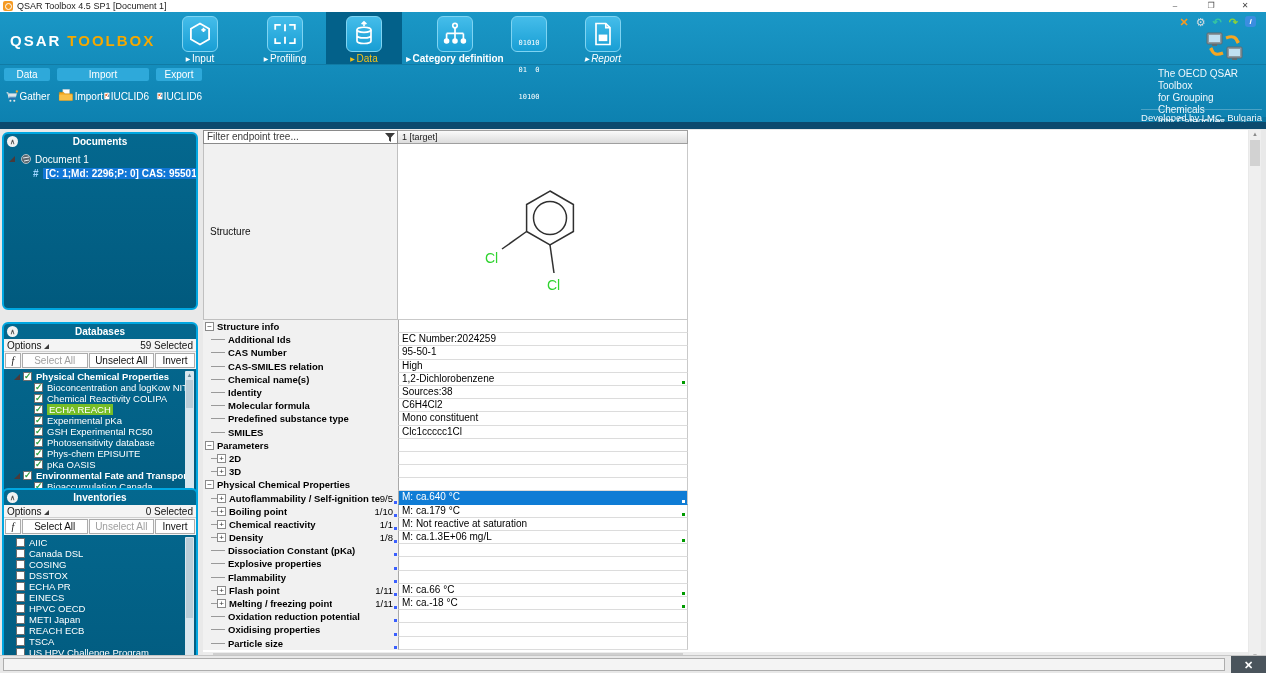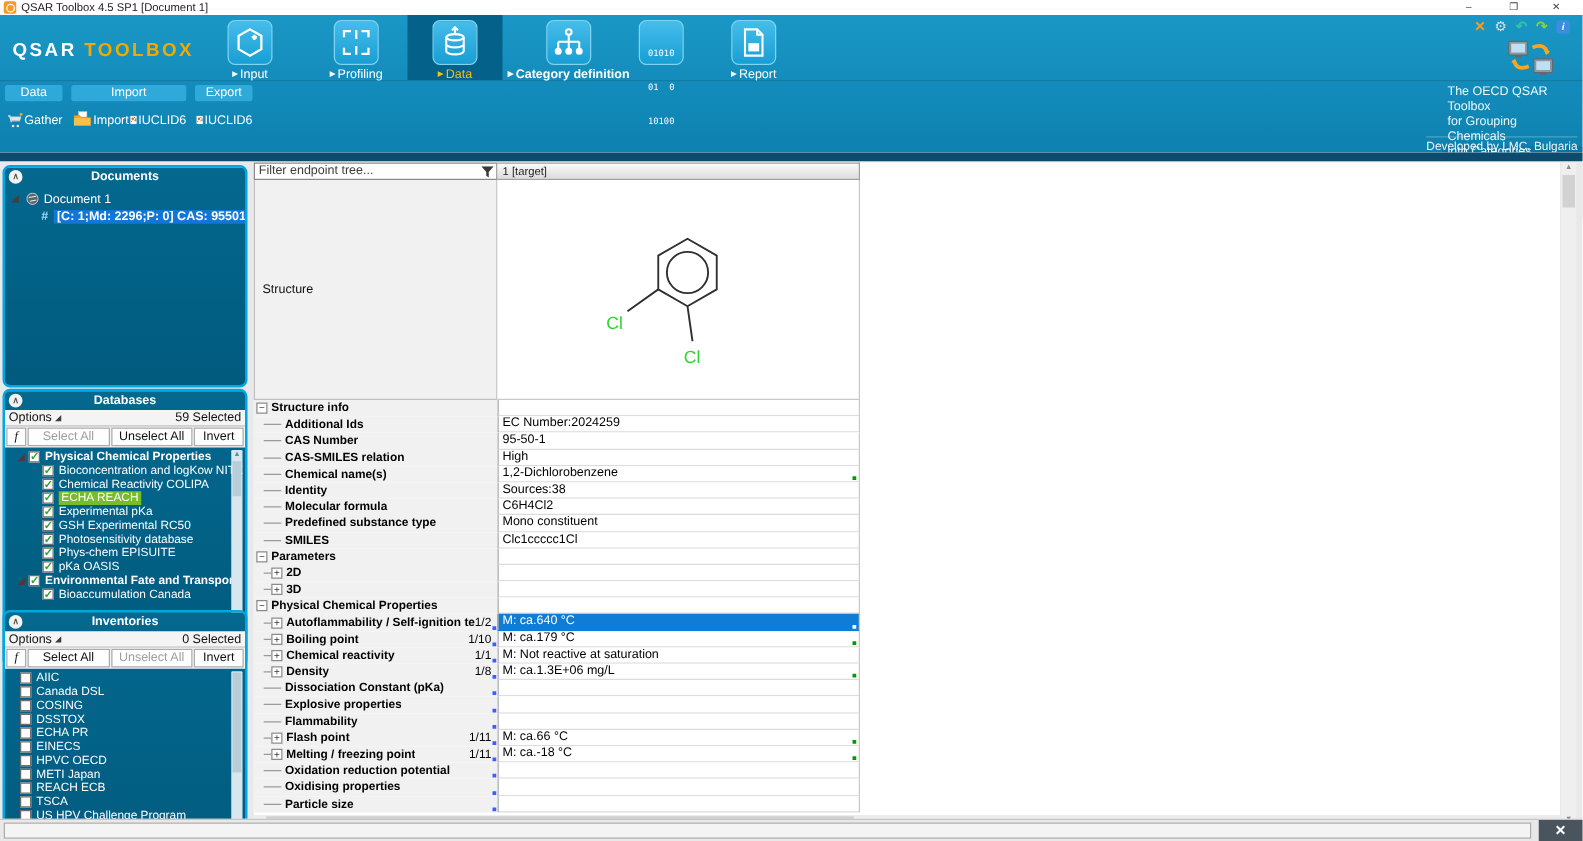--- a/index.html
+++ b/index.html
@@ -48,21 +48,21 @@
   #tagline { position:absolute; right:4px; top:56px; width:104px; font-size:10px; line-height:12px; color:#eef7fc; }
   #devline { position:absolute; right:4px; top:97px; font-size:9.5px; color:#eef7fc; white-space:nowrap; border-top:1px solid rgba(255,255,255,.25); padding-top:2px; }
 
   
   #main { position:absolute; left:0; top:122px; width:1266px; height:533px; background:#e9e9e9; border-top:7px solid #0c4a6e; }
 
   
   .panel { position:absolute; left:2px; width:196px; border:2px solid #00a7e1; border-radius:6px;
            background:linear-gradient(#04688f,#015a7e); overflow:hidden; }
   #panel-documents { top:3px;  height:178px; }
-  #panel-databases { top:182px; height:223px; }
+  #panel-databases { top:193px; height:223px; }
   #panel-inventories { top:359px; height:217px; }
   .phead { position:relative; height:15px; text-align:center; color:#fff; font-size:10px; font-weight:bold; line-height:15px; }
   .collapsebtn { position:absolute; left:3px; top:2px; width:11px; height:11px; background:#f2f2f2; border-radius:50%;
                  color:#555; font-size:7px; line-height:11px; text-align:center; font-weight:bold; }
   .optrow { height:13px; background:#f4f4f4; font-size:10px; color:#111; display:flex; justify-content:space-between;
             padding:0 3px; line-height:13px; border-bottom:1px solid #cfcfcf; }
   .tri-sm { display:inline-block; width:0; height:0; border-left:5px solid transparent; border-bottom:5px solid #3c3c3c; margin-left:3px; }
   .btnrow { height:17px; background:#f4f4f4; display:flex; padding:1px; gap:1px; }
   .sbtn { background:#fefefe; border:1px solid #ababab; font-size:10px; color:#111; text-align:center; line-height:13px; }
   .sbtn.disabled { color:#9e9e9e; }
@@ -208,21 +208,21 @@
   <div class="tab" style="left:482px;width:94px;">
     <span class="tabicon" style="text-align:center;">
       <div style="font-family:'DejaVu Sans Mono',monospace;font-size:7px;line-height:9px;color:#fff;margin-top:4px;white-space:pre;">
         <div>01010</div>
         <div>01  0</div>
         <div>10100</div>
       </div>
     </span>
     <div class="tablabel">Data Gap Filling</div>
   </div>
-  <div class="tab" style="left:570px;width:66px;">
+  <div class="tab" style="left:570px;width:66px;font-style:italic;">
     <span class="tabicon">
       <svg width="28" height="28" viewBox="0 0 20 20" fill="none" stroke="#fff" stroke-width="1.2">
         <path d="M5,2.5h7l3,3v12H5z"></path>
         <path d="M12,2.5v3h3"></path>
         <rect x="7.5" y="11" width="5" height="3.5" fill="#fff"></rect>
       </svg>
     </span>
     <div class="tablabel">Report</div>
   </div>
 
@@ -688,21 +688,21 @@
           <div class="vcell">
             <span class="vtext"></span>
             
           </div>
         </div>
         <div class="grow k-branch sel">
           <div class="tcell">
             <span class="dash"></span>
             <span class="pm"></span>
             <span class="tlabel">Autoflammability / Self-ignition temp...</span>
-            <span class="tcount">1/2</span>
+            <span class="tcount">9/5</span>
             <span class="bdot on"></span>
           </div>
           <div class="vcell">
             <span class="vtext">M: ca.640 °C</span>
             <span class="gdot white"></span>
           </div>
         </div>
         <div class="grow k-branch">
           <div class="tcell">
             <span class="dash"></span>

